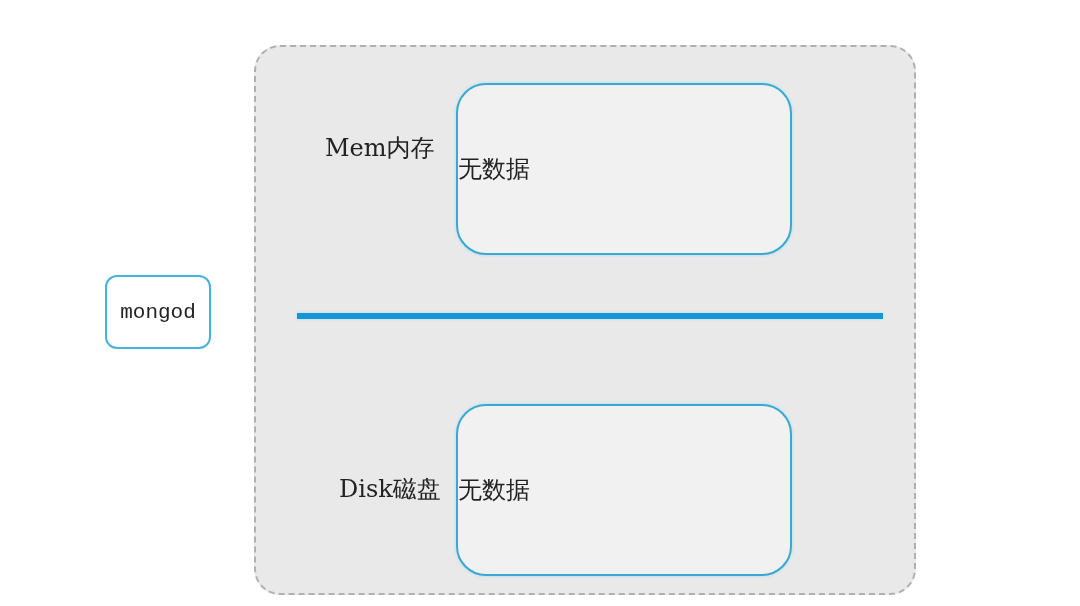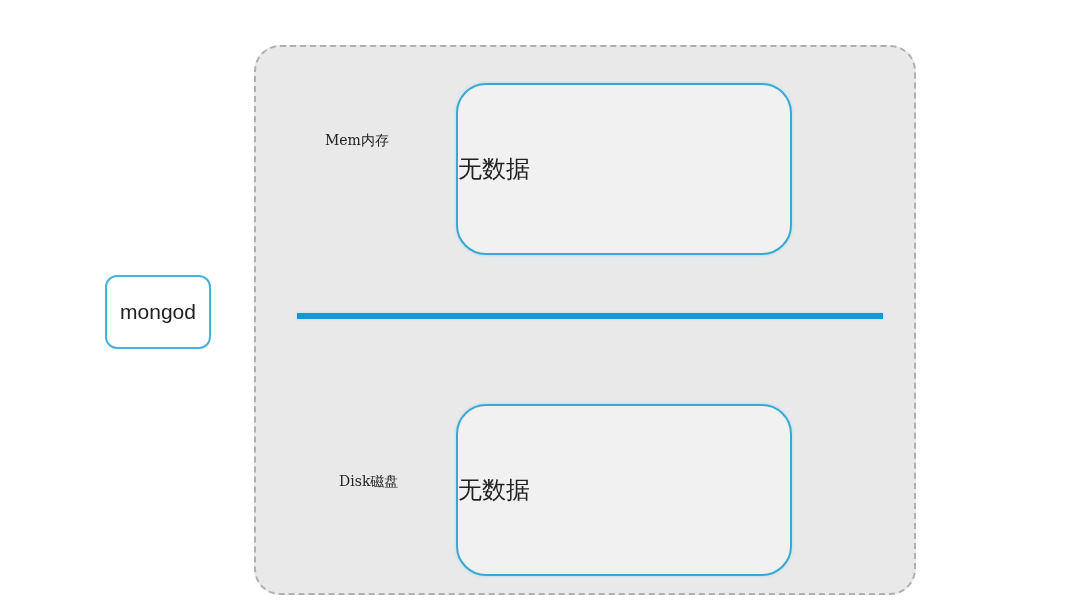--- a/index.html
+++ b/index.html
@@ -5,29 +5,29 @@
     html, body { margin: 0; padding: 0; }
     body {
       width: 1080px; height: 606px; background: #ffffff;
       position: relative; overflow: hidden;
       font-family: "DejaVu Serif", "Liberation Serif", serif;
     }
     .mongod {
       position: absolute; left: 105px; top: 275px; width: 106px; height: 74px;
       border: 2px solid #45b4dc; border-radius: 12px; background: #ffffff;
       box-sizing: border-box; display: flex; align-items: center; justify-content: center;
-      font-family: Liberation Sans, sans-serif; font-size: 21px; color: #222;
+      font-family: Liberation Mono, monospace; font-size: 21px; color: #222;
     }
     .container {
       position: absolute; left: 254px; top: 45px; width: 662px; height: 550px;
       border: 2px dashed #b0b0b0; border-radius: 26px; background: #e9e9e9;
       box-sizing: border-box;
     }
     .label {
-      position: absolute; font-size: 14px; color: #222; white-space: nowrap;
+      position: absolute; font-size: 24px; color: #222; white-space: nowrap;
     }
     .mem-label { left: 325px; top: 132px; }
     .disk-label { left: 296px; top: 473px; margin-left: 43px; }
     .box {
       position: absolute; border: 2px solid #3aa9d2; border-radius: 30px;
       background: #f1f1f1; box-sizing: border-box;
       display: flex; align-items: center; justify-content: flex-start;
       font-size: 24px; color: #222;
       box-shadow: 0 0 3px rgba(120, 210, 240, 0.6);
     }

